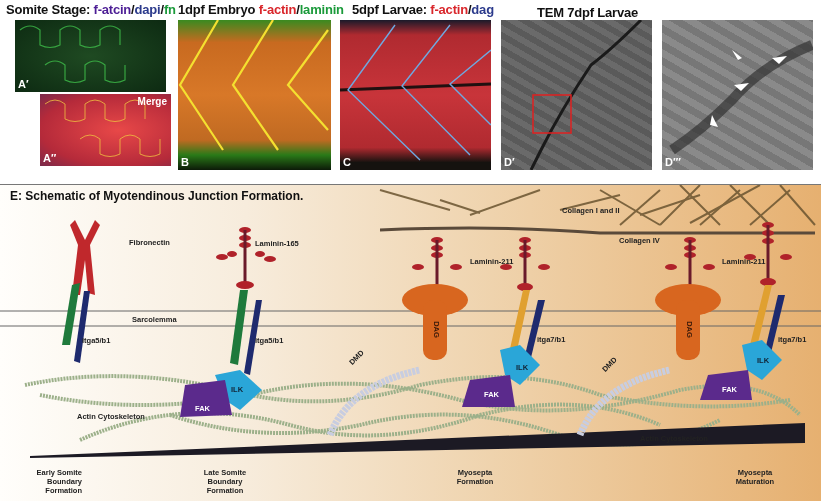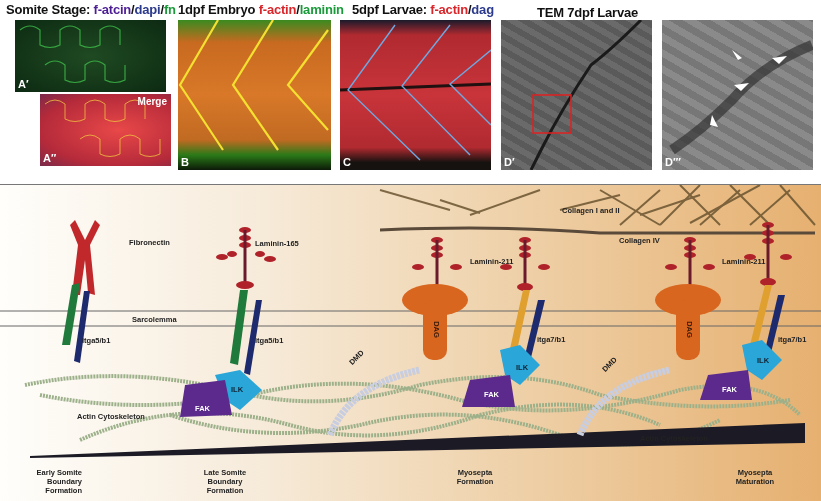--- a/index.html
+++ b/index.html
@@ -88,20 +88,21 @@
     <path d="M150 25 Q100 45 70 80 Q40 110 10 130" fill="none" stroke="#333" stroke-width="10" opacity="0.7"></path>
     <path d="M70 30 l10 8 l-4 2 z" fill="#fff"></path>
     <path d="M110 38 l15 -2 l-8 8 z" fill="#fff"></path>
     <path d="M72 65 l15 -2 l-8 8 z" fill="#fff"></path>
     <path d="M50 95 l6 12 l-8 -2 z" fill="#fff"></path>
   </svg>
   <span class="plabel">D″′</span>
 </div>
 
 <div class="schem">
+  <div class="stitle">E: Schematic of Myotendinous Junction Formation.</div>
   <svg width="821" height="317">
 
     <g stroke="#6a5430" stroke-width="2" fill="none" opacity="0.85">
       <path d="M380 5 L450 25"></path>
         <path d="M440 15 L480 28"></path>
         <path d="M470 30 L540 5"></path>
       <path d="M560 25 L620 10"></path>
         <path d="M600 5 L660 40"></path>
         <path d="M620 40 L660 5"></path>
       <path d="M660 40 L700 0"></path>

